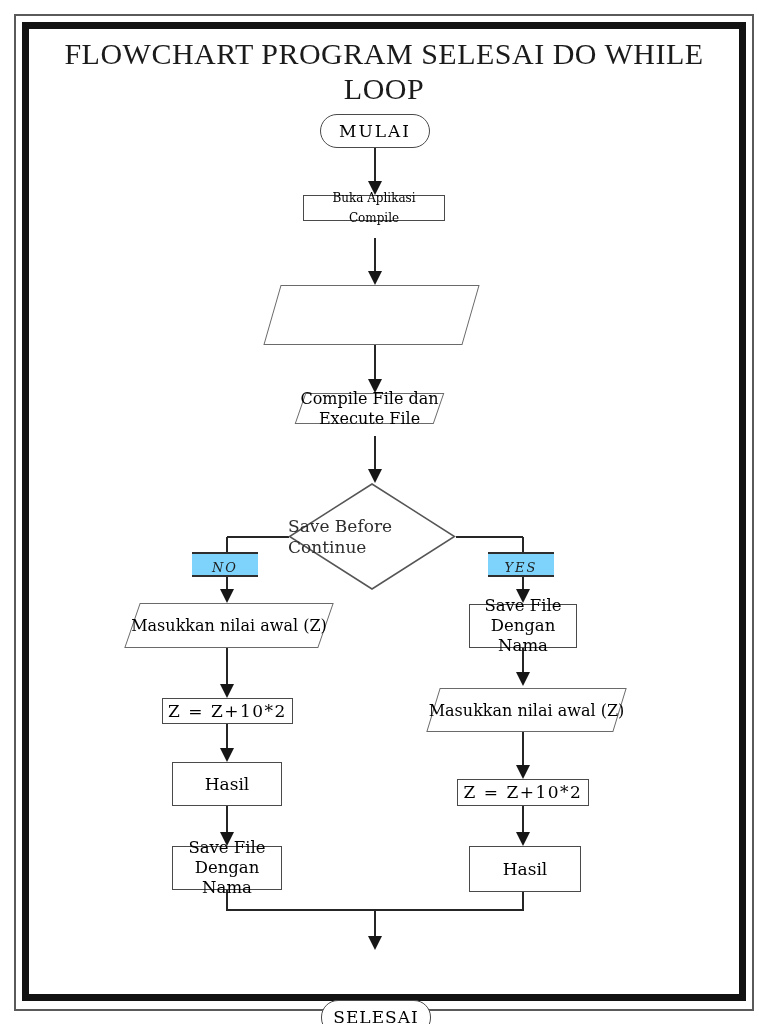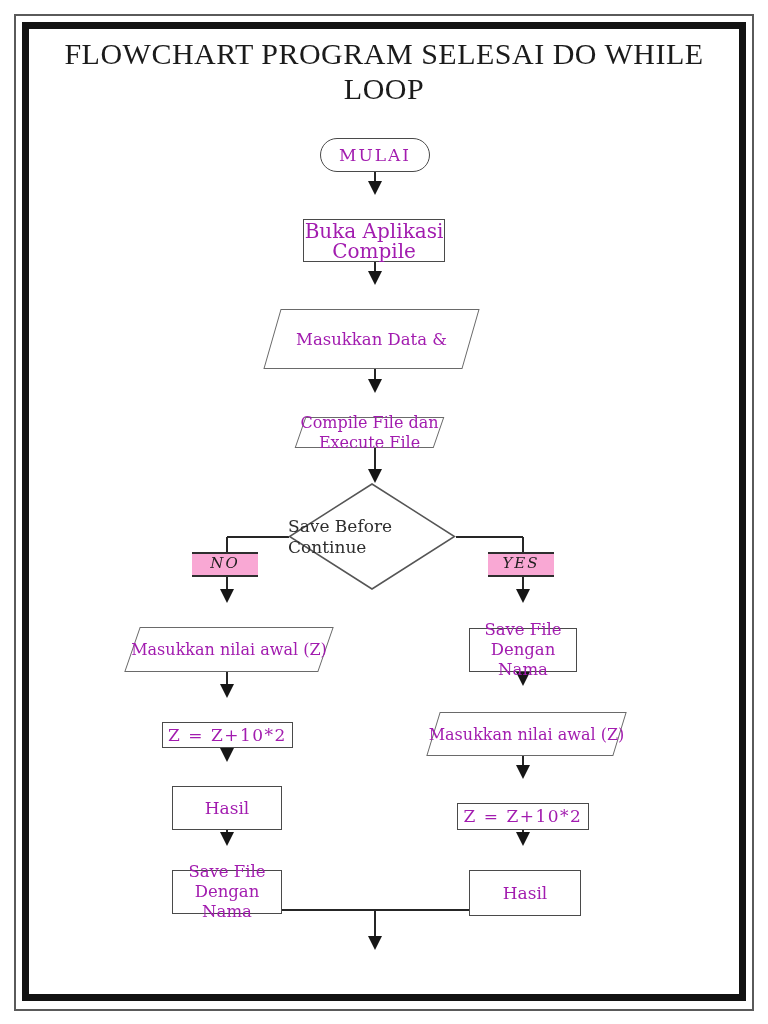--- a/index.html
+++ b/index.html
@@ -14,34 +14,34 @@
   
   .title{left:34px;width:700px;top:36px;text-align:center;color:#1b1b1b;
     font-family:"Liberation Serif", serif;font-size:30px;line-height:35px;letter-spacing:0.5px;}
   
   .vline{width:2px;margin-left:-1px;background:#262626;}
   .hline{height:2px;margin-top:-1px;background:#262626;}
   .ah{width:0;height:0;border-left:7px solid transparent;border-right:7px solid transparent;
       border-top:14px solid #161616;margin-left:-7px;}
   
   .node{display:flex;flex-direction:column;align-items:center;justify-content:center;
-    text-align:center;color:#a21caf;font-size:17px;line-height:21px;box-sizing:border-box;z-index:1;margin-top:24px;}
+    text-align:center;color:#000000;font-size:17px;line-height:21px;box-sizing:border-box;z-index:1;}
   .rect{background:#fff;border:1.5px solid #4a4a4a;}
   .stadium{background:#fff;border:1.5px solid #4a4a4a;border-radius:17px;letter-spacing:2px;}
   .formula{letter-spacing:1.5px;}
   .para{background:transparent;}
   .para::before{content:"";position:absolute;top:0;bottom:0;left:var(--inset,8px);right:var(--inset,8px);
     background:#fff;border:1.5px solid #6a6a6a;transform:skewX(var(--skew,-17deg));box-sizing:border-box;}
   .para > span{position:relative;z-index:1;font-size:16px;}
   .two > span{display:block;}
   .dwrap{z-index:1;}
   .dtext{position:absolute;left:0;top:0;right:0;bottom:0;display:flex;flex-direction:column;
     align-items:flex-start;justify-content:center;text-align:center;color:#2e2e2e;font-size:17px;line-height:21px;}
-  .branch-label{border-top:2px solid #2e2e2e;border-bottom:2px solid #2e2e2e;background:#f9a8d4;z-index:2;
-    display:flex;align-items:flex-start;justify-content:center;font-style:italic;font-size:15px;
+  .branch-label{border-top:2px solid #2e2e2e;border-bottom:2px solid #2e2e2e;background:#7dd3fc;z-index:2;
+    display:flex;align-items:flex-end;justify-content:center;font-style:italic;font-size:13px;
     letter-spacing:2px;color:#1f1f1f;box-sizing:border-box;}
 </style>
 </head>
 <body>
 
 <div class="abs frame-outer"></div>
 <div class="abs frame-inner"></div>
 
 <div class="abs title">
   <div>FLOWCHART PROGRAM SELESAI DO WHILE</div>
@@ -80,27 +80,26 @@
 <div class="abs ah" style="left:523px;top:589px"></div>
 <div class="abs ah" style="left:523px;top:672px"></div>
 <div class="abs ah" style="left:523px;top:765px"></div>
 <div class="abs ah" style="left:523px;top:832px"></div>
 <div class="abs ah" style="left:375px;top:936px"></div>
 
 <div class="abs node stadium" style="left:320px;top:114px;width:110px;height:34px">
   <span>MULAI</span>
 </div>
 
-<div class="abs node rect two" style="left:303px;top:195px;width:142px;height:43px;font-size:20px;line-height:20px">
+<div class="abs node rect two" style="left:303px;top:195px;width:142px;height:26px;font-size:12px;line-height:20px">
   <span>Buka Aplikasi</span>
   <span>Compile</span>
 </div>
 
 <div class="abs node para" style="left:263px;top:285px;width:217px;height:60px;--inset:9px;--skew:-16deg">
-  <span style="font-size:16.5px">Masukkan Data &amp;</span>
 </div>
 
 <div class="abs node para" style="left:292px;top:393px;width:155px;height:31px;--inset:8px;--skew:-19deg;line-height:20px">
   <span>Compile File dan</span>
   <span>Execute File</span>
 </div>
 
 <div class="abs dwrap" style="left:288px;top:483px;width:168px;height:107px">
   <svg width="168" height="107" viewBox="0 0 168 107">
     <polygon points="84,1 166.5,53.5 84,106 1.5,53.5" fill="#ffffff" stroke="#555555" stroke-width="1.5"></polygon>

